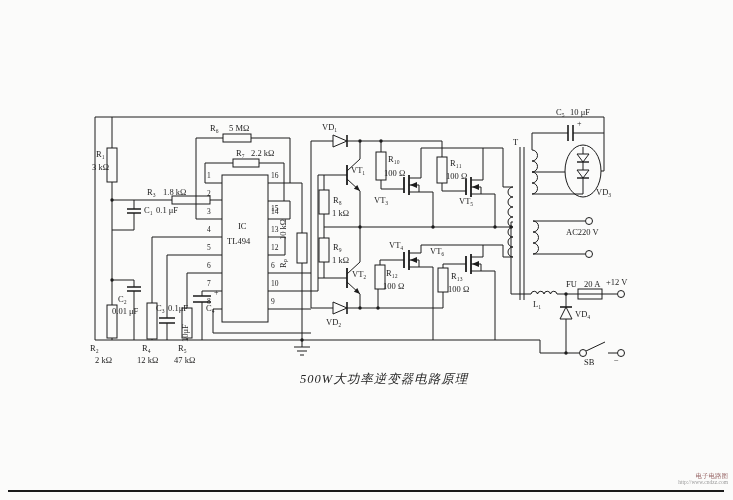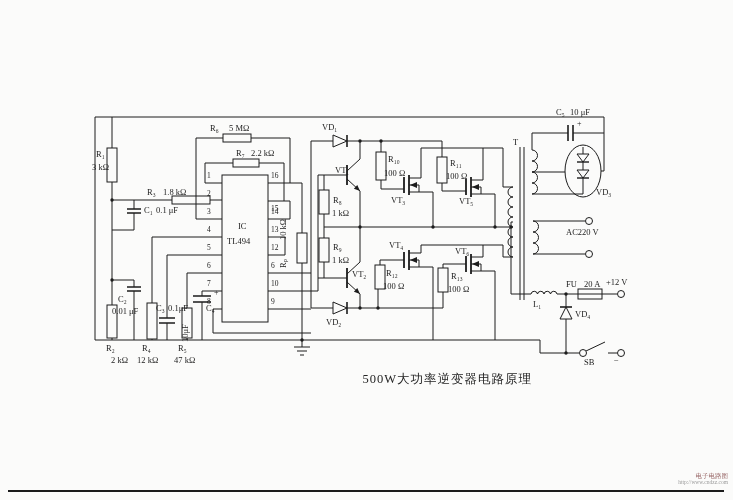--- a/index.html
+++ b/index.html
@@ -3,22 +3,22 @@
 <meta charset="utf-8">
 <style>
   html,body{margin:0;padding:0;background:#e8e8e6;}
   #page{position:relative;width:733px;height:500px;background:#fbfbfa;overflow:hidden;
         font-family:"Liberation Serif",serif;}
   #schem{position:absolute;left:0;top:0;}
   .lbl{position:absolute;font-size:8.5px;color:#1c1c1c;white-space:nowrap;line-height:10px;}
   .pin{font-size:7.5px;color:#1c1c1c;}
   .rot{transform:rotate(-90deg);transform-origin:0 100%;}
   .plus{font-size:8px;}
-  #title{position:absolute;left:312px;top:371px;width:220px;text-align:right;
-         font-size:12.5px;letter-spacing:1px;color:#242424;}
+  #title{position:absolute;left:300px;top:371px;width:220px;text-align:left;
+         font-size:12.5px;letter-spacing:1px;color:#242424;font-style:italic;}
   #wm{position:absolute;left:636px;top:472px;width:92px;text-align:right;line-height:7px;}
   #wm .w1{font-size:6.5px;color:#9a6a6a;}
   #wm .w2{font-size:5.5px;color:#9a9a9a;}
   #scanline{position:absolute;left:8px;top:490px;width:716px;height:2px;background:#1b1b1b;}
 </style>
 </head>
 <body>
 
 <div id="page">
 
@@ -170,22 +170,22 @@
       <circle cx="360" cy="308" r="1.7"></circle>
         <circle cx="378" cy="308" r="1.7"></circle>
       <circle cx="302" cy="340" r="1.7"></circle>
         <circle cx="566" cy="294" r="1.7"></circle>
       <circle cx="566" cy="353" r="1.7"></circle>
     </g>
   </svg>
 
   <span class="lbl" style="left:96px;top:149px">R₁</span>
   <span class="lbl" style="left:92px;top:162px">3 kΩ</span>
-  <span class="lbl" style="left:106px;top:343px">R₂</span>
-  <span class="lbl" style="left:111px;top:355px">2 kΩ</span>
+  <span class="lbl" style="left:90px;top:343px">R₂</span>
+  <span class="lbl" style="left:95px;top:355px">2 kΩ</span>
   <span class="lbl" style="left:147px;top:187px">R₃</span>
   <span class="lbl" style="left:163px;top:187px">1.8 kΩ</span>
   <span class="lbl" style="left:142px;top:343px">R₄</span>
   <span class="lbl" style="left:137px;top:355px">12 kΩ</span>
   <span class="lbl" style="left:178px;top:343px">R₅</span>
   <span class="lbl" style="left:174px;top:355px">47 kΩ</span>
   <span class="lbl" style="left:210px;top:123px">R₆</span>
   <span class="lbl" style="left:229px;top:123px">5 MΩ</span>
   <span class="lbl" style="left:236px;top:148px">R₇</span>
   <span class="lbl" style="left:251px;top:148px">2.2 kΩ</span>
@@ -215,26 +215,26 @@
   <span class="lbl rot" style="left:190px;top:332px">10μF</span>
   <span class="lbl" style="left:556px;top:107px">C₅</span>
   <span class="lbl" style="left:570px;top:107px">10 μF</span>
   <span class="lbl plus" style="left:577px;top:119px">+</span>
 
   <span class="lbl" style="left:322px;top:122px">VD₁</span>
   <span class="lbl" style="left:326px;top:317px">VD₂</span>
   <span class="lbl" style="left:596px;top:187px">VD₃</span>
   <span class="lbl" style="left:575px;top:309px">VD₄</span>
 
-  <span class="lbl" style="left:335px;top:165px">VT₁</span>
+  <span class="lbl" style="left:351px;top:165px">VT₁</span>
   <span class="lbl" style="left:352px;top:269px">VT₂</span>
-  <span class="lbl" style="left:391px;top:195px">VT₃</span>
+  <span class="lbl" style="left:374px;top:195px">VT₃</span>
   <span class="lbl" style="left:389px;top:240px">VT₄</span>
   <span class="lbl" style="left:459px;top:196px">VT₅</span>
-  <span class="lbl" style="left:455px;top:246px">VT₆</span>
+  <span class="lbl" style="left:430px;top:246px">VT₆</span>
 
   <span class="lbl" style="left:513px;top:137px">T</span>
   <span class="lbl" style="left:533px;top:299px">L₁</span>
   <span class="lbl" style="left:566px;top:279px">FU</span>
   <span class="lbl" style="left:584px;top:279px">20 A</span>
   <span class="lbl" style="left:606px;top:277px">+12 V</span>
   <span class="lbl" style="left:566px;top:227px">AC220 V</span>
   <span class="lbl" style="left:584px;top:357px">SB</span>
   <span class="lbl" style="left:614px;top:355px">−</span>
 

